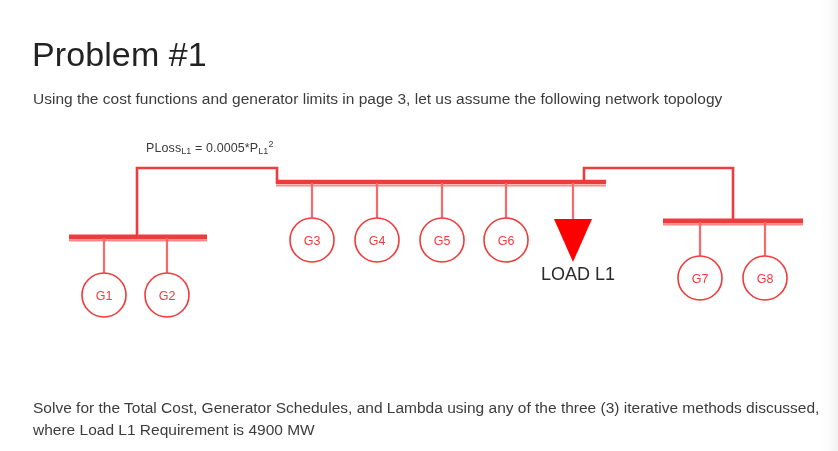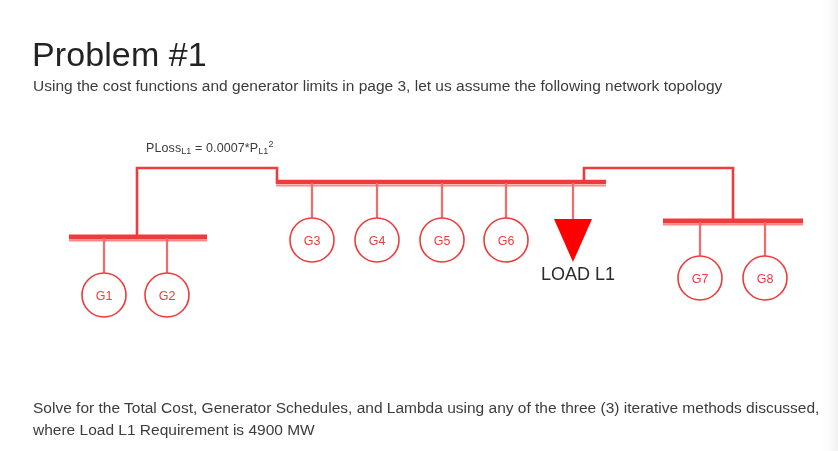--- a/index.html
+++ b/index.html
@@ -42,21 +42,21 @@
     font-weight: 400;
     letter-spacing: 0.1px;
     color: #222222;
     line-height: 1.15;
     white-space: nowrap;
   }
 
   #intro-text {
     position: absolute;
     left: 33px;
-    top: 59px;
+    top: 72px;
     width: 790px;
     font-size: 15.5px;
     line-height: 1.42;
     color: #3c3c3c;
   }
 
   #closing-text {
     position: absolute;
     left: 33px;
     top: 381px;
@@ -113,21 +113,21 @@
 
 <div id="slide">
 
   <h1 id="page-title">Problem #1</h1>
 
   <p id="intro-text">Using the cost functions and generator limits in page 3, let us assume the following network topology</p>
 
   <div id="network-diagram">
 
     <div class="loss-label" id="loss-label-l1">
-      <span>PLoss</span><sub>L1</sub><span> = 0.0007*P</span><sub>L1</sub><sup>2</sup>
+      <span>PLoss</span><sub>L1</sub><span> = 0.0005*P</span><sub>L1</sub><sup>2</sup>
     </div>
 
 
     <svg width="838" height="190" viewBox="0 0 838 190">
 
       <g>
         <path d="M 137 110 L 137 40 L 277 40 L 277 56" fill="none" stroke="#ee3b3b" stroke-width="2.6"></path>
       </g>
 
       <g>

